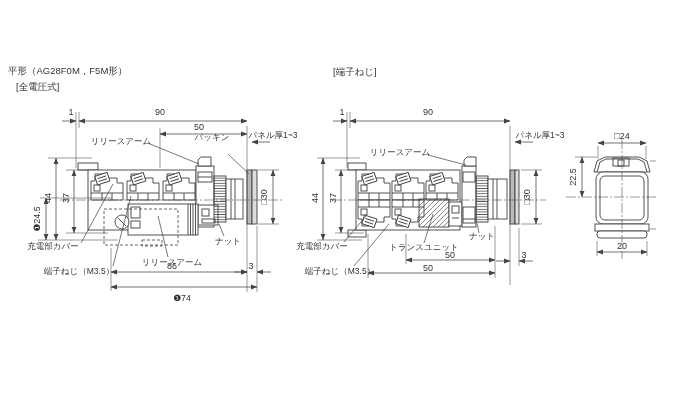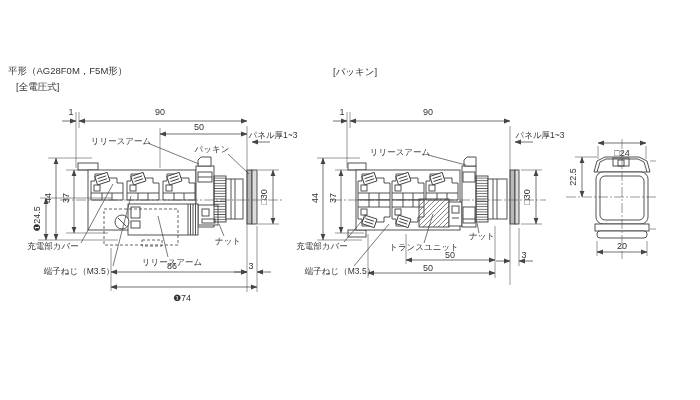--- a/index.html
+++ b/index.html
@@ -215,28 +215,28 @@
     </g>
   </g>
   <g stroke="#555" stroke-width="0.6" stroke-dasharray="10 2 2 2">
     <line x1="566" y1="197" x2="681" y2="197"></line>
     <line x1="622" y1="139" x2="622" y2="259"></line>
   </g>
 </svg>
 
 <span class="lbl-left ttl" style="left:8px;top:71px">平形（AG28F0M，F5M形）</span>
 <span class="lbl-left ttl" style="left:16px;top:87px">[全電圧式]</span>
-<span class="lbl-left ttl" style="left:333px;top:72px">[パッキン]</span>
+<span class="lbl-left ttl" style="left:333px;top:72px">[端子ねじ]</span>
 
 <span class="lbl dimtx" style="left:71px;top:112px">1</span>
 <span class="lbl dimtx" style="left:160px;top:112px">90</span>
 <span class="lbl dimtx" style="left:199px;top:127px">50</span>
 <span class="lbl" style="left:273px;top:135px">パネル厚1~3</span>
 <span class="lbl" style="left:121px;top:141px">リリースアーム</span>
-<span class="lbl" style="left:212px;top:149px">パッキン</span>
+<span class="lbl" style="left:212px;top:137px">パッキン</span>
 <span class="lbl dimtx rot" style="left:48px;top:198px">44</span>
 <span class="lbl dimtx rot" style="left:66px;top:198px">37</span>
 <span class="lbl dimtx rot" style="left:37px;top:219px">❶24.5</span>
 <span class="lbl dimtx rot" style="left:264px;top:197px">□30</span>
 <span class="lbl" style="left:228px;top:241px">ナット</span>
 <span class="lbl" style="left:53px;top:246px">充電部カバー</span>
 <span class="lbl" style="left:79px;top:271px">端子ねじ（M3.5）</span>
 <span class="lbl" style="left:172px;top:262px">リリースアーム</span>
 <span class="lbl dimtx" style="left:172px;top:266px">86</span>
 <span class="lbl dimtx" style="left:182px;top:298px">❶74</span>
@@ -250,18 +250,18 @@
 <span class="lbl dimtx rot" style="left:333px;top:198px">37</span>
 <span class="lbl dimtx rot" style="left:527px;top:197px">□30</span>
 <span class="lbl" style="left:482px;top:236px">ナット</span>
 <span class="lbl" style="left:424px;top:247px">トランスユニット</span>
 <span class="lbl" style="left:322px;top:246px">充電部カバー</span>
 <span class="lbl" style="left:340px;top:271px">端子ねじ（M3.5）</span>
 <span class="lbl dimtx" style="left:450px;top:255px">50</span>
 <span class="lbl dimtx" style="left:428px;top:268px">50</span>
 <span class="lbl dimtx" style="left:524px;top:255px">3</span>
 
-<span class="lbl dimtx" style="left:622px;top:153px">□24</span>
+<span class="lbl dimtx" style="left:622px;top:136px">□24</span>
 <span class="lbl dimtx rot" style="left:573px;top:177px">22.5</span>
 <span class="lbl dimtx rot" style="left:683px;top:195px">37</span>
 <span class="lbl dimtx" style="left:622px;top:246px">20</span>
 
 </div>
 
 </body></html>

